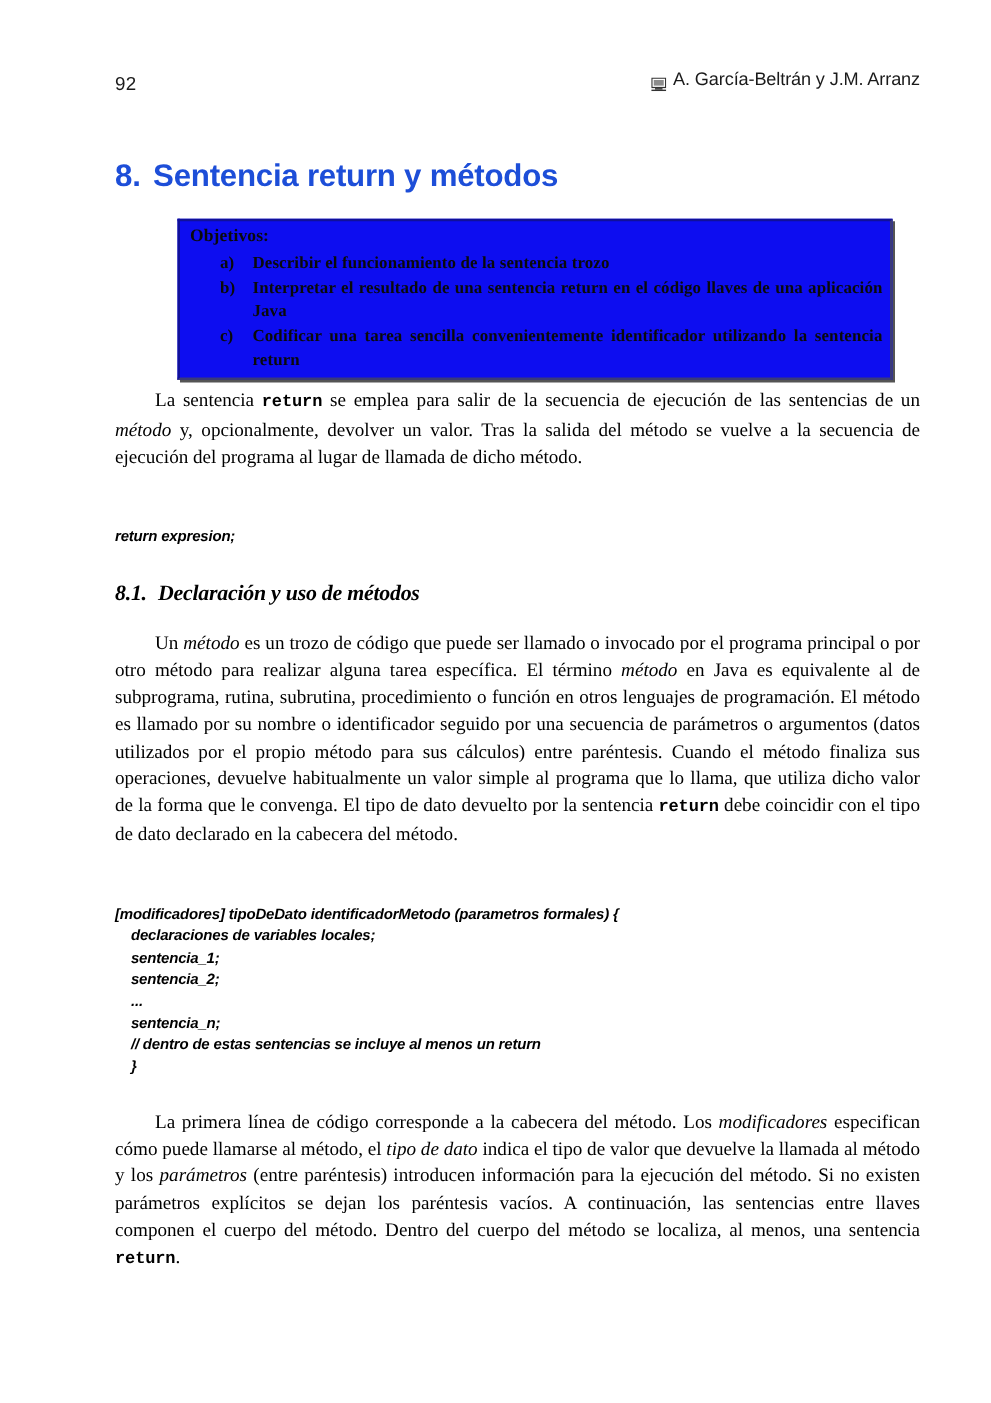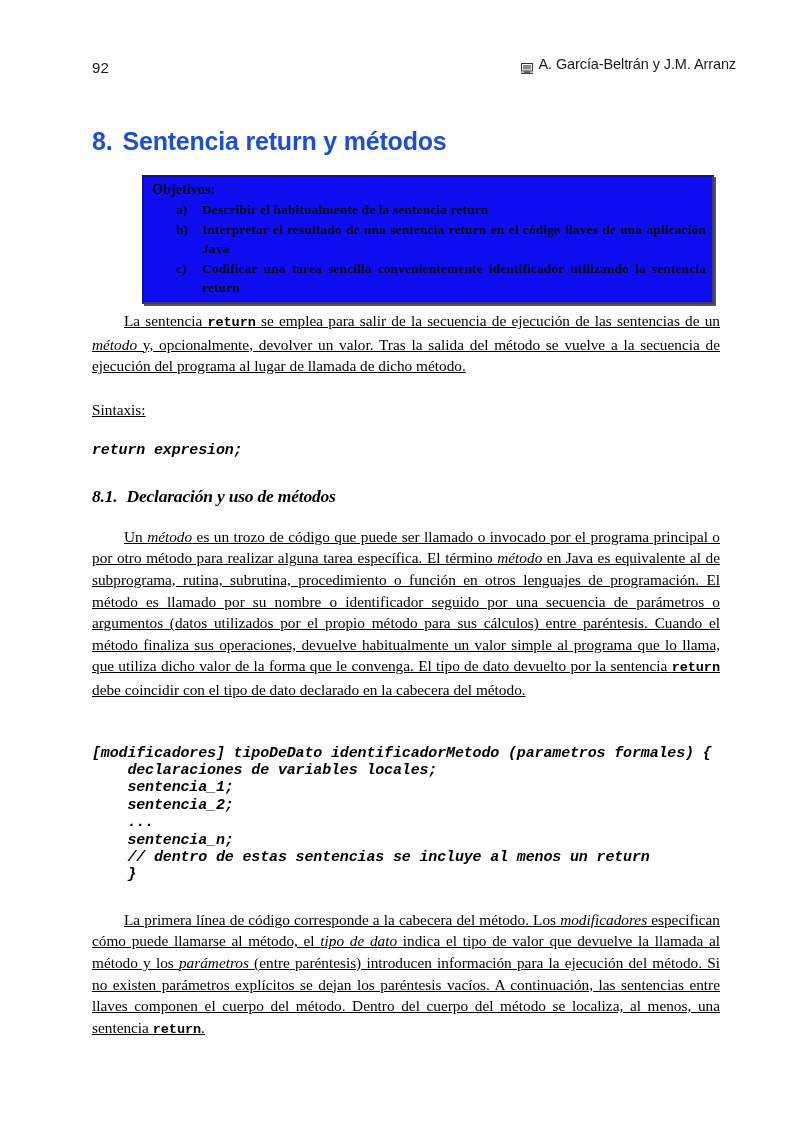--- a/index.html
+++ b/index.html
@@ -129,45 +129,44 @@
   
   .content {
     position: absolute;
     left: 76px;
     top: 310px;
     width: 644px;
     font-size: 15.3px;
     line-height: 21.6px;
   }
   p.body {
-    margin: 0 16px 0 0;
+    margin: 0 0 0 0;
     text-align: justify;
     text-justify: inter-word;
-    text-decoration: underline;
   }
   p.body.indent { text-indent: 32px; }
   .gap-sm { height: 18px; }
   .gap-md { height: 22px; }
   .gap-lg { height: 25px; }
 
   em.it { font-style: italic; }
   code.mono {
     font-family: "Liberation Mono", "DejaVu Sans Mono", monospace;
     font-weight: bold;
     font-size: 13.6px;
     letter-spacing: -0.1px;
   }
 
   
   pre.code {
     margin: 0;
-    font-family: Liberation Mono, monospace;
+    font-family: Liberation Sans, sans-serif;
     font-weight: bold;
     font-style: italic;
-    font-size: 15px;
+    font-size: 12px;
     line-height: 17.4px;
     letter-spacing: -0.15px;
     white-space: pre;
     color: #000;
   }
 
   
   h2.sub {
     margin: 0;
     font-family: Liberation Serif, serif;
@@ -213,41 +212,40 @@
   <div class="chapter-title">
     <span class="num">8.</span><span>Sentencia return y métodos</span>
   </div>
 
   <div class="objectives-wrap">
     <div class="objectives-box">
       <div class="obj-title">Objetivos:</div>
       <ul class="obj-list">
         <li class="obj-item">
           <span class="obj-marker">a)</span>
-          <span class="obj-text">Describir el habitualmente de la sentencia return</span>
+          <span class="obj-text">Describir el funcionamiento de la sentencia trozo</span>
         </li>
         <li class="obj-item">
           <span class="obj-marker">b)</span>
           <span class="obj-text just-all">Interpretar el resultado de una sentencia return en el código llaves de una aplicación Java</span>
         </li>
         <li class="obj-item">
           <span class="obj-marker">c)</span>
           <span class="obj-text just-all">Codificar una tarea sencilla convenientemente identificador utilizando la sentencia return</span>
         </li>
       </ul>
     </div>
   </div>
 
   <div class="content">
 
     <p class="body indent"><span>La sentencia </span><code class="mono">return</code><span> se emplea para salir de la secuencia de ejecución de las sentencias de un </span><em class="it">método</em><span> y, opcionalmente, devolver un valor. Tras la salida del método se vuelve a la secuencia de ejecución del programa al lugar de llamada de dicho método.</span></p>
 
     <div class="gap-md"></div>
 
-    <p class="body">Sintaxis:</p>
 
     <div class="gap-md"></div>
 
     <pre class="code">return expresion;</pre>
 
     <div class="gap-lg"></div>
 
     <h2 class="sub"><span class="num">8.1.</span><span>Declaración y uso de métodos</span></h2>
 
     <div class="gap-sm"></div>

